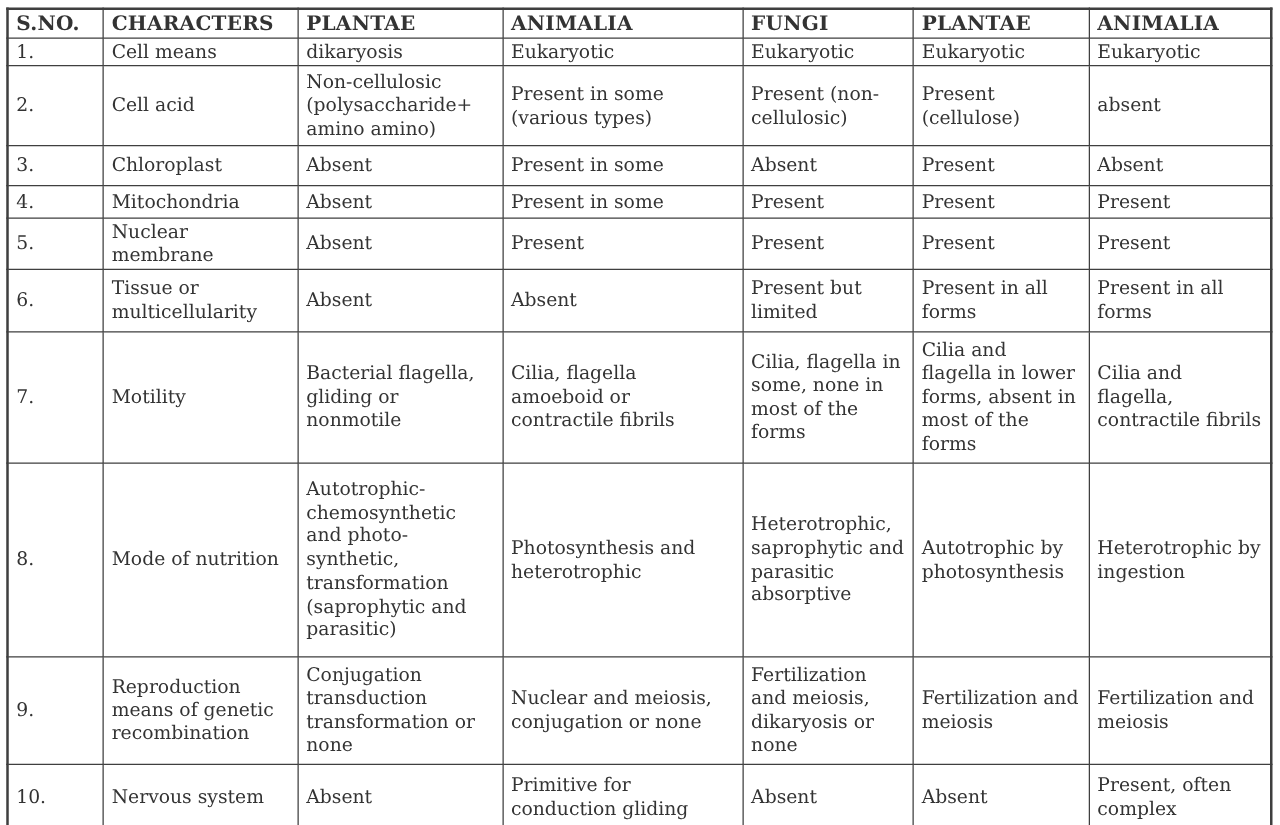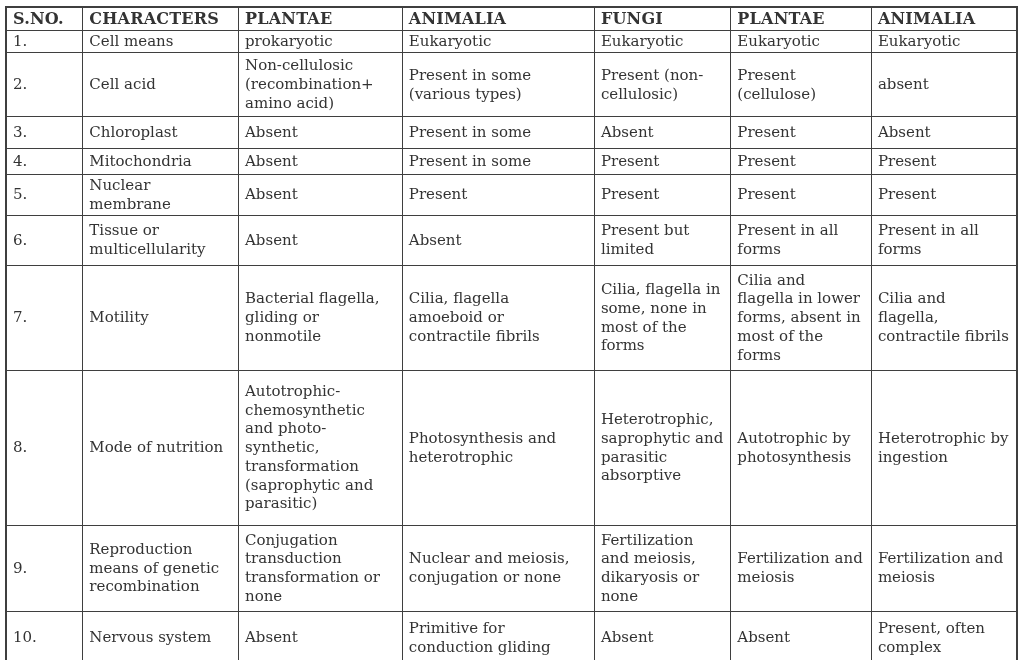--- a/index.html
+++ b/index.html
@@ -82,30 +82,30 @@
         <th>ANIMALIA</th>
         <th>FUNGI</th>
         <th>PLANTAE</th>
         <th>ANIMALIA</th>
       </tr>
     </thead>
     <tbody>
         <tr>
           <td>1.</td>
           <td>Cell means</td>
-          <td>prokaryotic</td>
+          <td>dikaryosis</td>
           <td>Eukaryotic</td>
           <td>Eukaryotic</td>
           <td>Eukaryotic</td>
           <td>Eukaryotic</td>
         </tr>
         <tr>
           <td>2.</td>
           <td>Cell acid</td>
-          <td>Non-cellulosic (recombination+ amino acid)</td>
+          <td>Non-cellulosic (polysaccharide+ amino amino)</td>
           <td>Present in some (various types)</td>
           <td>Present (non-cellulosic)</td>
           <td>Present (cellulose)</td>
           <td>absent</td>
         </tr>
         <tr>
           <td>3.</td>
           <td>Chloroplast</td>
           <td>Absent</td>
           <td>Present in some</td>

